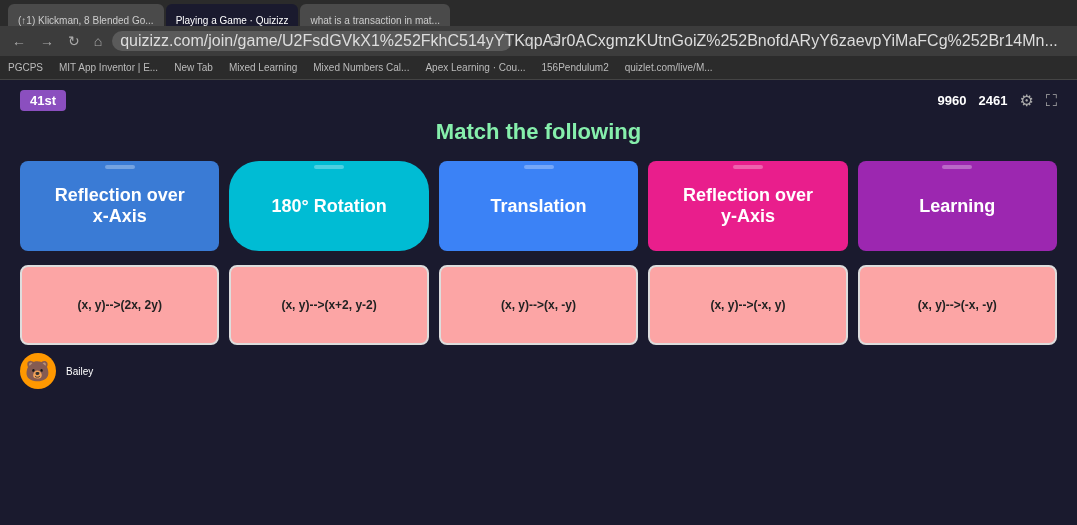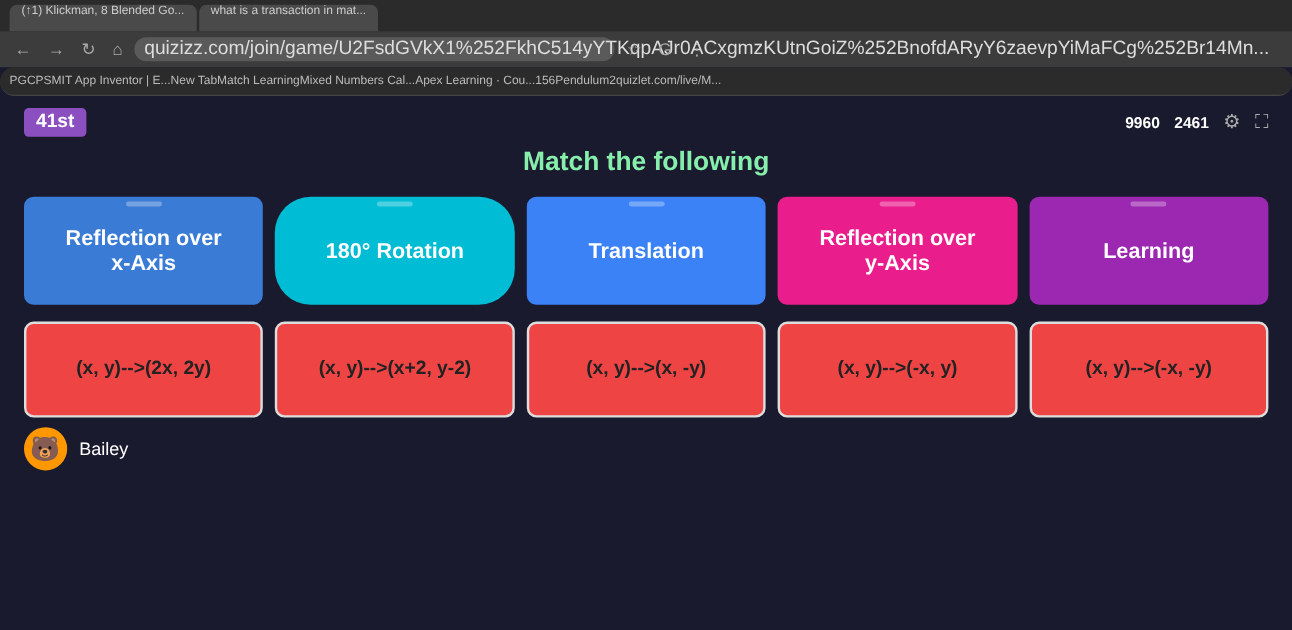--- a/index.html
+++ b/index.html
@@ -43,21 +43,21 @@
       height: 26px;
       display: flex;
       align-items: flex-end;
       padding: 0 8px;
     }
     .tab {
       background: #4a4a4a;
       border-radius: 6px 6px 0 0;
       height: 22px;
       display: flex;
-      align-items: flex-start;
+      align-items: flex-end;
       padding: 0 10px;
       font-size: 10px;
       color: #ccc;
       max-width: 180px;
       white-space: nowrap;
       overflow: hidden;
       text-overflow: ellipsis;
       margin-right: 2px;
     }
     .tab.active {
@@ -65,25 +65,24 @@
       color: #fff;
     }
 
     
     .bookmarks-bar {
       background: #2b2b2b;
       height: 24px;
       display: flex;
       align-items: center;
       padding: 0 8px;
-      gap: 0;
+      gap: 16px;
       font-size: 10px;
       color: #bbb;
       border-bottom: 1px solid #444;
-      border-radius: 12px;
     }
     .bookmark-item {
       white-space: nowrap;
       cursor: pointer;
     }
 
     
     .game-area {
       background: #1a1a2e;
       height: calc(525px - 80px);
@@ -100,21 +99,21 @@
       display: flex;
       justify-content: space-between;
       align-items: center;
       margin-bottom: 8px;
     }
     .rank-badge {
       background: #8b4fbf;
       color: white;
       padding: 3px 10px;
       border-radius: 4px;
-      font-size: 16px;
+      font-size: 13px;
       font-weight: bold;
     }
     .score-area {
       display: flex;
       align-items: center;
       gap: 12px;
       color: white;
       font-size: 13px;
     }
     .score-num {
@@ -178,26 +177,26 @@
       display: flex;
       gap: 10px;
     }
     .answer-card {
       flex: 1;
       border-radius: 8px;
       height: 80px;
       display: flex;
       align-items: center;
       justify-content: center;
-      font-size: 16px;
+      font-size: 12px;
       font-weight: bold;
       color: #222;
       text-align: center;
       cursor: pointer;
-      background: #ef4444;
+      background: #fca5a5;
       padding: 8px;
       border: 2px solid #ddd;
     }
 
     
     .bottom-bar {
       width: 100%;
       display: flex;
       align-items: center;
       margin-top: 8px;
@@ -208,29 +207,32 @@
       height: 36px;
       background: #ff9800;
       border-radius: 50%;
       display: flex;
       align-items: center;
       justify-content: center;
       font-size: 20px;
     }
     .player-name {
       color: white;
-      font-size: 15px;
+      font-size: 10px;
     }
   </style>
 </head>
 <body>
 
 <div class="tab-bar">
   <div class="tab">
     <span>(↑1) Klickman, 8 Blended Go...</span>
+  </div>
+  <div class="tab active">
+    <span>Playing a Game · Quizizz</span>
   </div>
   <div class="tab">
     <span>what is a transaction in mat...</span>
   </div>
 </div>
 
 <div class="browser-chrome">
   <span class="nav-btn">←</span>
   <span class="nav-btn">→</span>
   <span class="nav-btn">↻</span>
@@ -240,21 +242,21 @@
   </div>
   <span class="nav-btn">☆</span>
   <span class="nav-btn">G</span>
   <span class="nav-btn">⋮</span>
 </div>
 
 <div class="bookmarks-bar">
   <span class="bookmark-item">PGCPS</span>
   <span class="bookmark-item">MIT App Inventor | E...</span>
   <span class="bookmark-item">New Tab</span>
-  <span class="bookmark-item">Match Learning</span>
+  <span class="bookmark-item">Mixed Learning</span>
   <span class="bookmark-item">Mixed Numbers Cal...</span>
   <span class="bookmark-item">Apex Learning · Cou...</span>
   <span class="bookmark-item">156Pendulum2</span>
   <span class="bookmark-item">quizlet.com/live/M...</span>
 </div>
 
 <div class="game-area">
 
   <div class="top-bar">
     <div class="rank-badge">41st</div>

